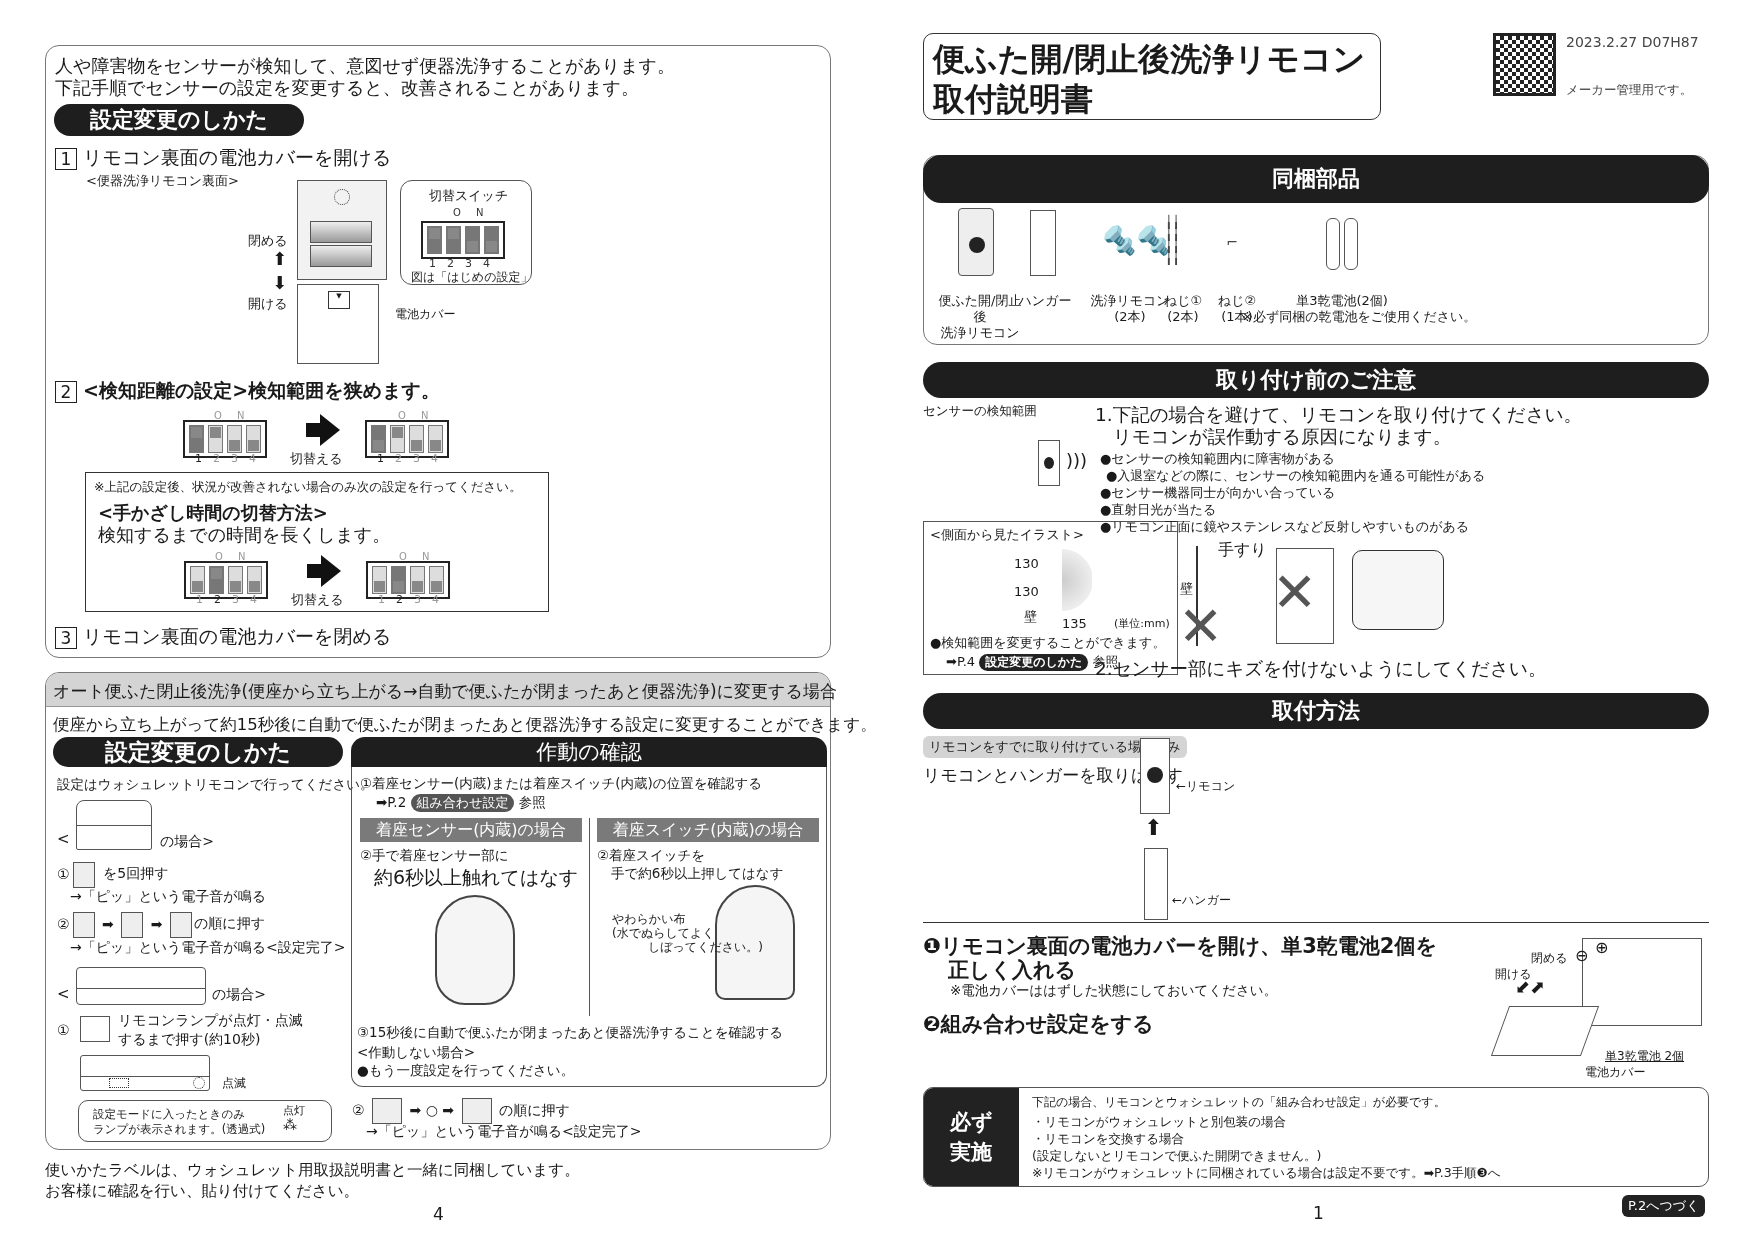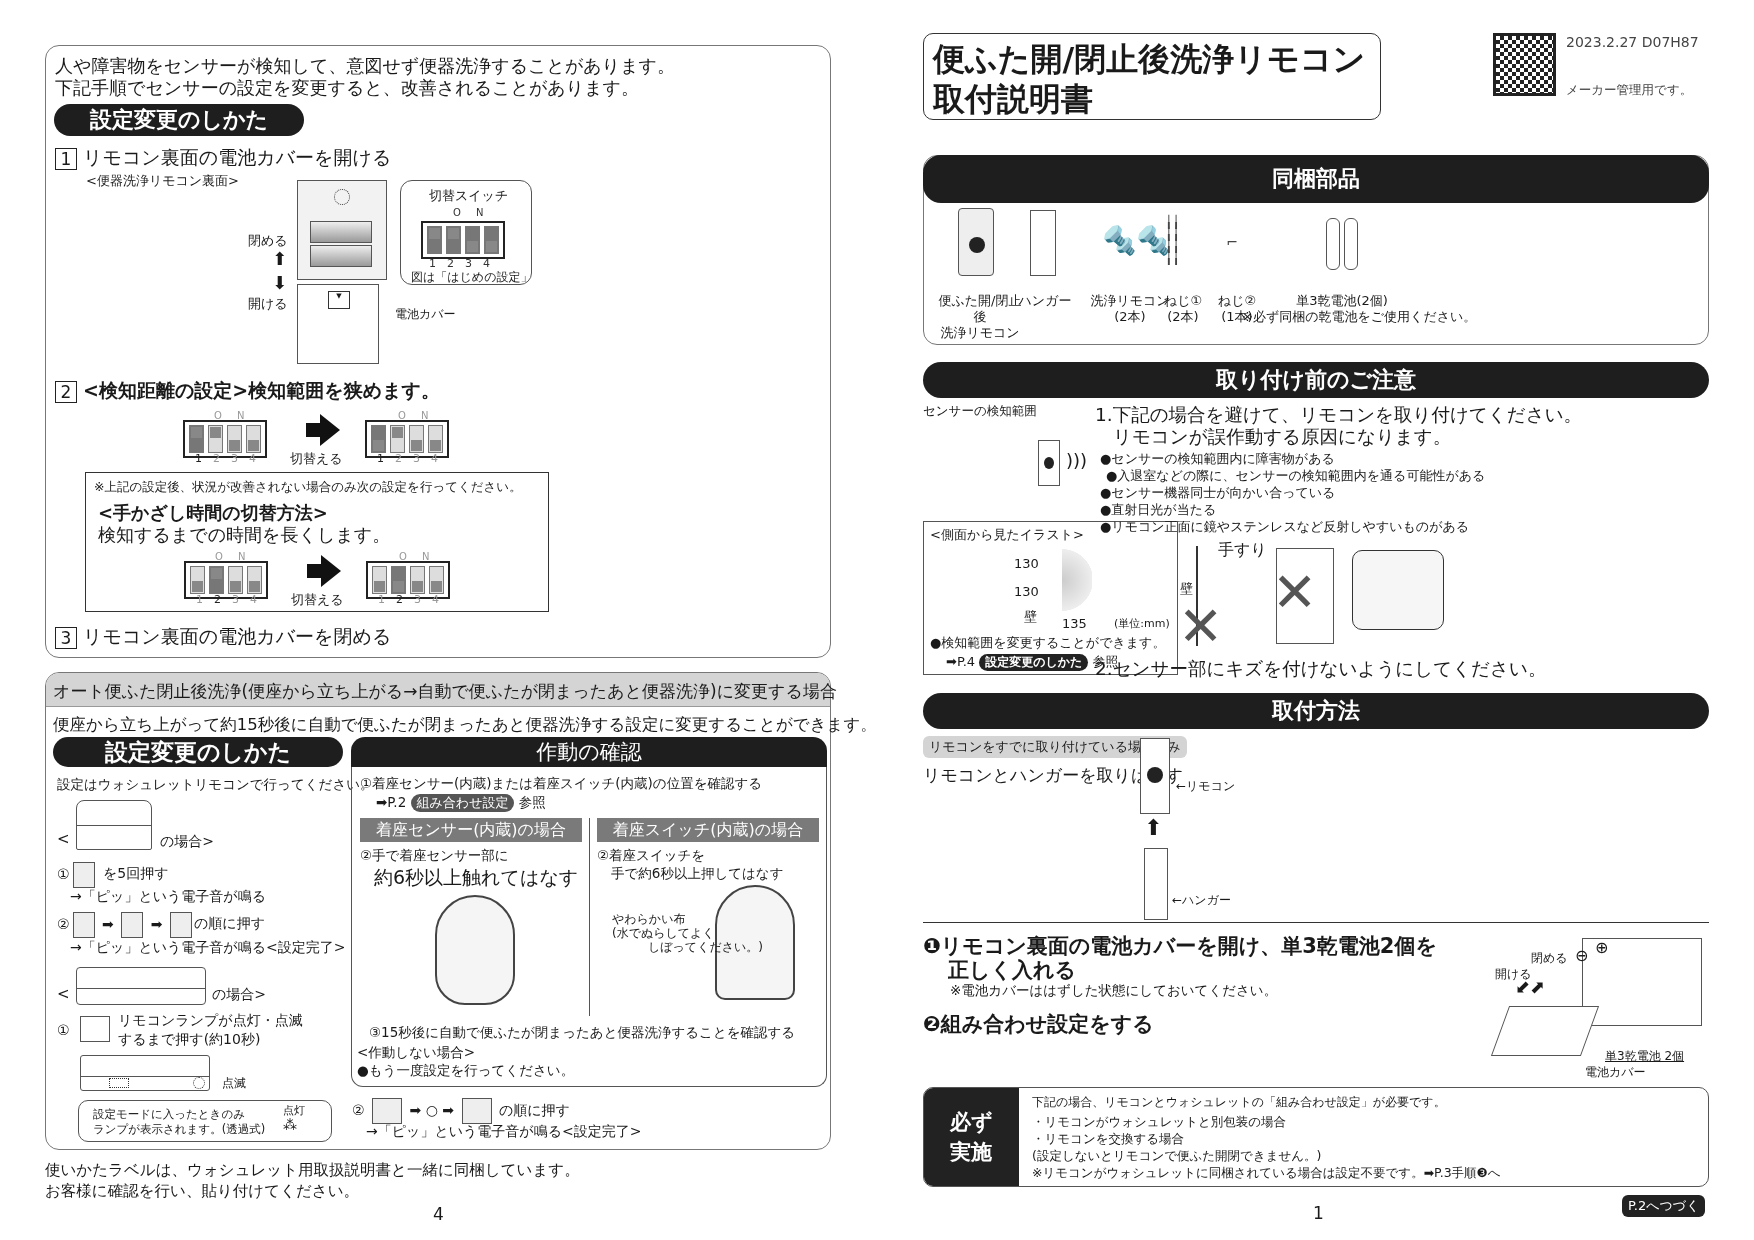--- a/index.html
+++ b/index.html
@@ -197,21 +197,21 @@
 <div class="abs" style="left:589px;top:818px;width:1px;height:198px;background:#555;"></div>
 <div class="txt" style="left:360px;top:847px;font-size:13.5px;">②手で着座センサー部に</div>
 <div class="txt" style="left:374px;top:865px;font-size:19px;">約6秒以上触れてはなす</div>
 <div class="txt" style="left:597px;top:847px;font-size:13.5px;">②着座スイッチを</div>
 <div class="txt" style="left:611px;top:865px;font-size:13.5px;">手で約6秒以上押してはなす</div>
 <div class="abs" style="left:435px;top:895px;width:80px;height:110px;border:2px solid #444;border-radius:40px 40px 30px 30px;background:#f5f5f5;"></div>
 <div class="abs" style="left:715px;top:885px;width:80px;height:115px;border:2px solid #444;border-radius:40px 40px 10px 10px;background:#f5f5f5;"></div>
 <div class="txt" style="left:612px;top:912px;font-size:12px;line-height:14px;">やわらかい布</div>
 <div class="txt" style="left:612px;top:926px;font-size:12px;line-height:14px;">(水でぬらしてよく</div>
 <div class="txt" style="left:648px;top:940px;font-size:12px;line-height:14px;">しぼってください。)</div>
-<div class="txt" style="left:357px;top:1024px;font-size:13.5px;margin-left:12px;">③15秒後に自動で便ふたが閉まったあと便器洗浄することを確認する</div>
+<div class="txt" style="left:357px;top:1024px;font-size:13.5px;">③15秒後に自動で便ふたが閉まったあと便器洗浄することを確認する</div>
 <div class="txt" style="left:357px;top:1044px;font-size:13.5px;">&lt;作動しない場合&gt;</div>
 <div class="txt" style="left:357px;top:1062px;font-size:13.5px;">●もう一度設定を行ってください。</div>
 
 <div class="txt" style="left:352px;top:1098px;font-size:14px;"><span>②</span> <span class="keybtn" style="width:30px"></span> ➡ ○ ➡ <span class="keybtn" style="width:30px"></span> <span>の順に押す</span></div>
 <div class="txt" style="left:366px;top:1123px;font-size:14px;">→「ピッ」という電子音が鳴る&lt;設定完了&gt;</div>
 
 <div class="txt" style="left:45px;top:1160px;font-size:15.5px;">使いかたラベルは、ウォシュレット用取扱説明書と一緒に同梱しています。</div>
 <div class="txt" style="left:45px;top:1181px;font-size:15.5px;">お客様に確認を行い、貼り付けてください。</div>
 <div class="txt" style="left:433px;top:1204px;font-size:17px;">4</div>
 

